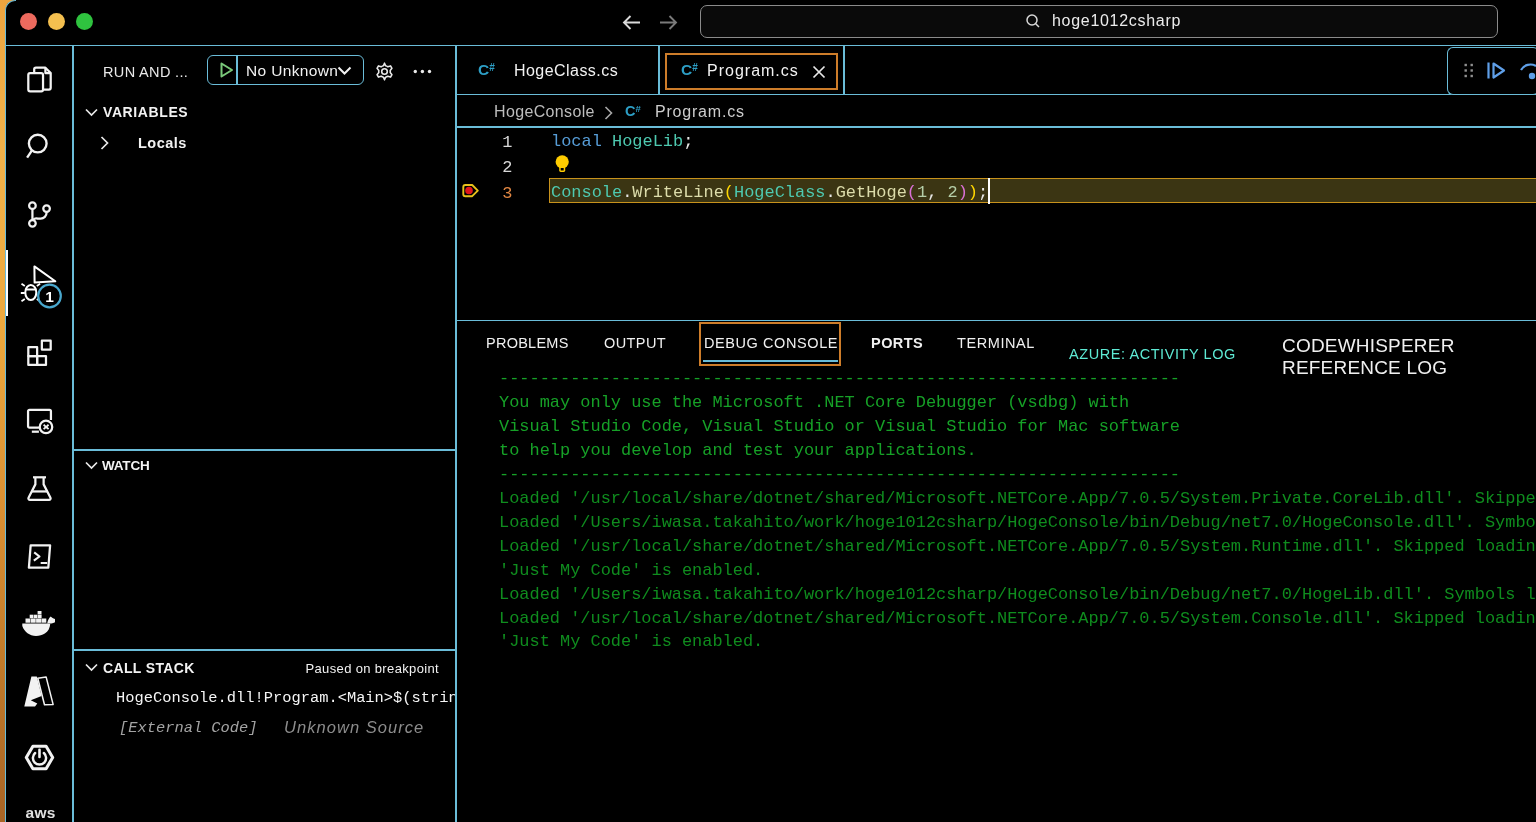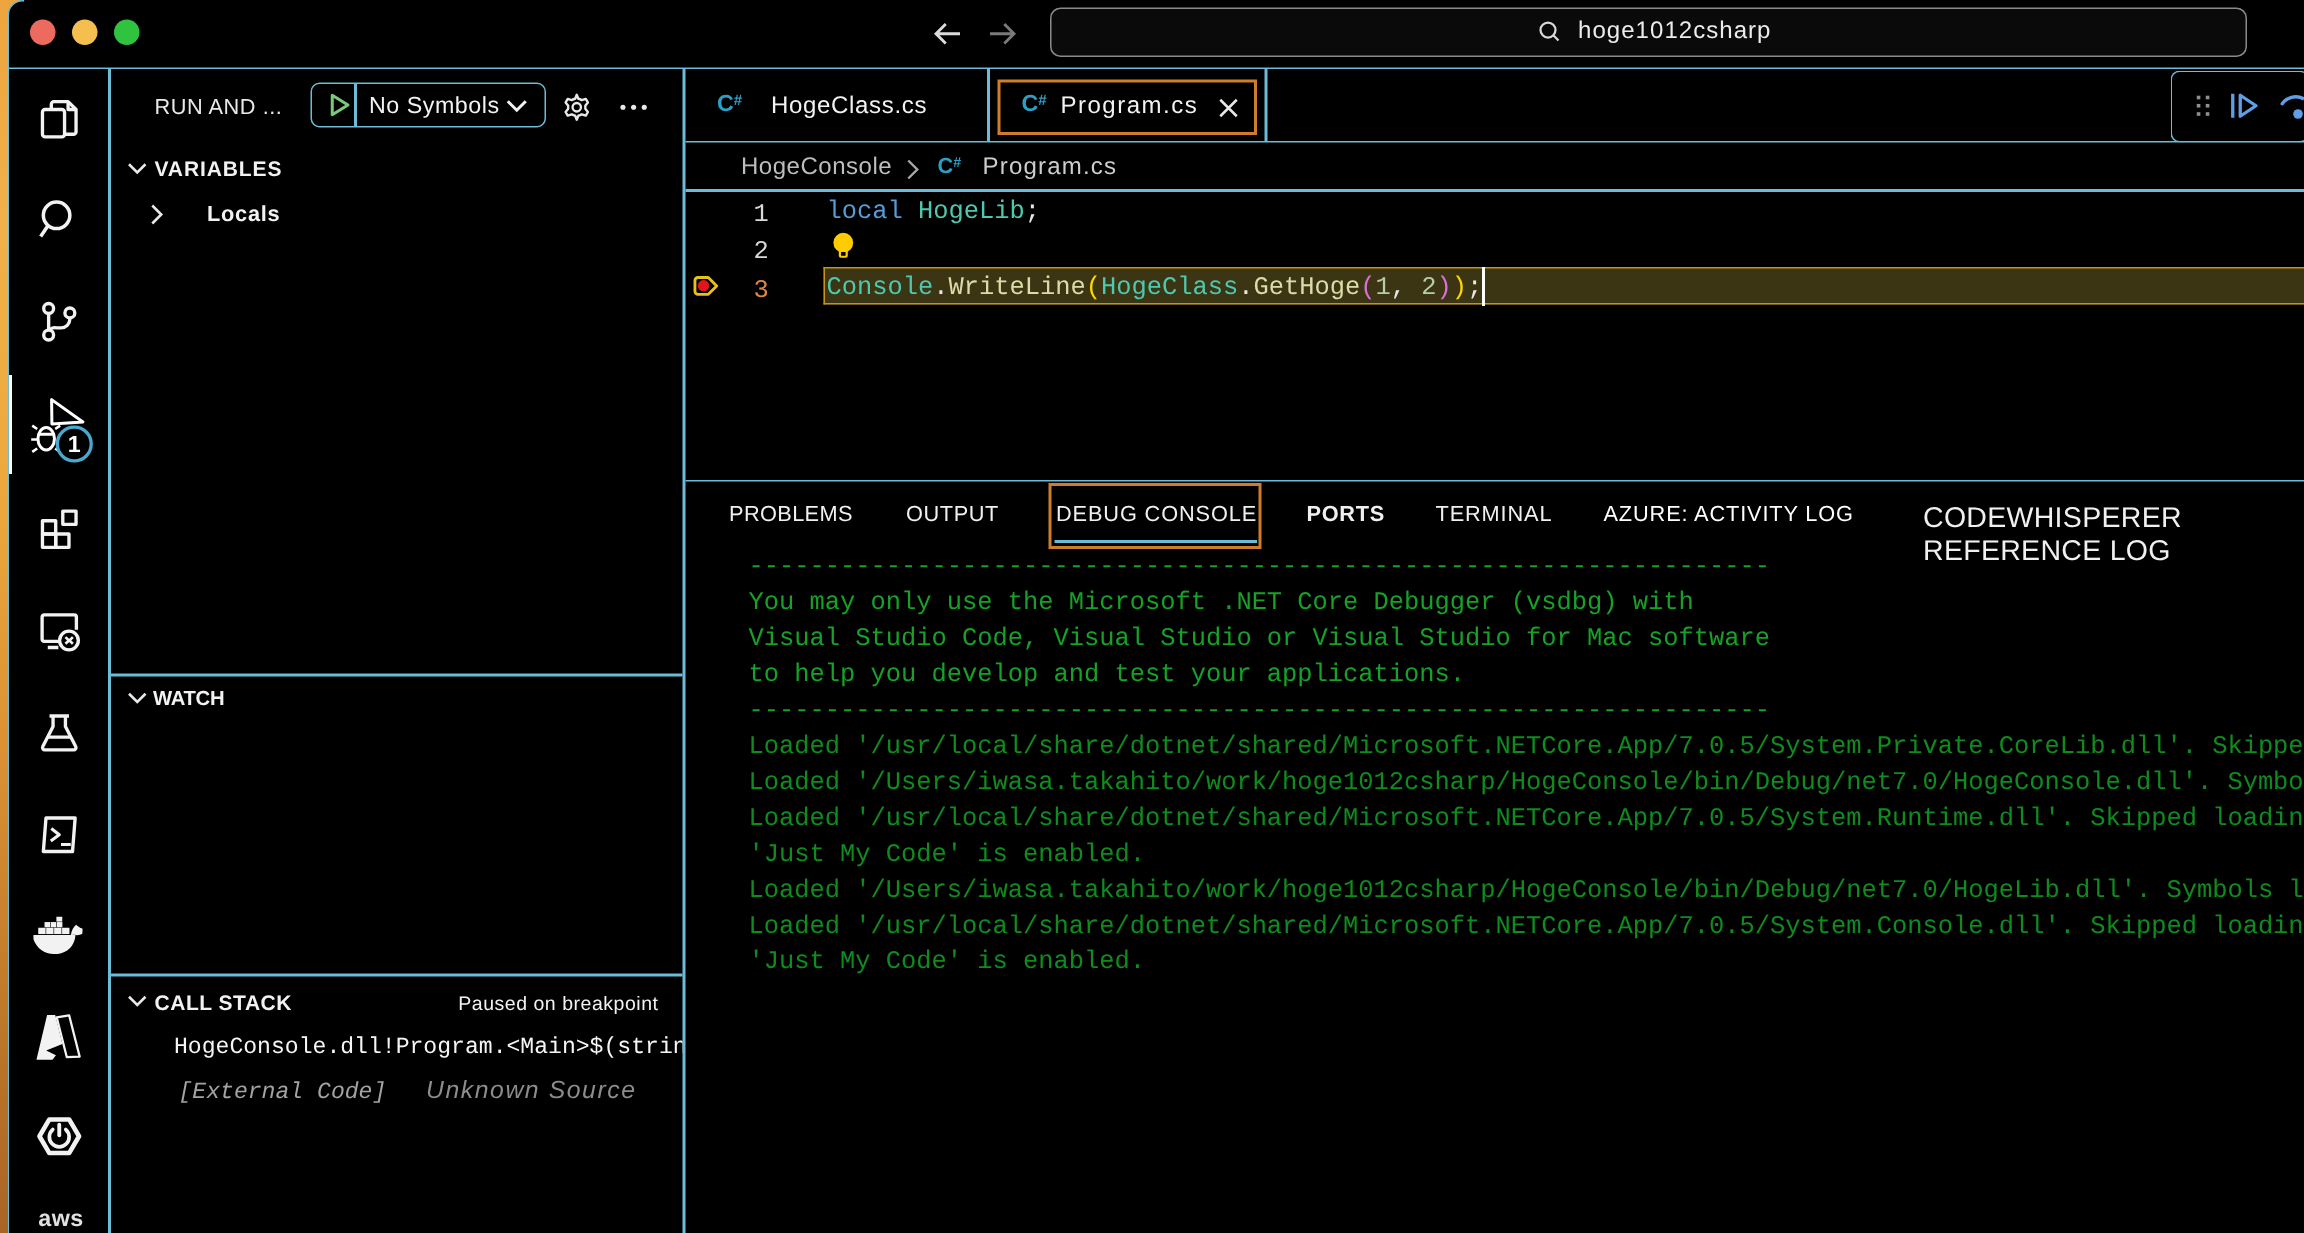--- a/index.html
+++ b/index.html
@@ -123,21 +123,21 @@
 
 <div class="abs" style="left:25.5px;top:804px;width:48px;font-size:15.5px;font-weight:bold;letter-spacing:.3px;color:#e0e0e0;">aws</div>
 
 <div class="abs" style="left:103px;top:63.5px;font-size:14.5px;font-weight:500;letter-spacing:.35px;color:#e9e9e9;">RUN AND ...</div>
 
 <div class="abs" style="left:207px;top:54.5px;width:157px;height:30.5px;border:1.5px solid #6ABCD8;border-radius:6px;"></div>
 <div class="teal-v" style="left:236px;top:56px;height:27.5px;"></div>
 <svg class="abs" style="left:218px;top:61px;" width="17" height="18" viewBox="0 0 17 18" fill="none" stroke="#7ac97a" stroke-width="2" stroke-linejoin="round">
   <path d="M3.5 2.5 L14 9 L3.5 15.5 Z"></path>
 </svg>
-<div class="abs" style="left:246px;top:61.5px;font-size:15.5px;letter-spacing:.35px;color:#f2f2f2;">No Symbols</div>
+<div class="abs" style="left:246px;top:61.5px;font-size:15.5px;letter-spacing:.35px;color:#f2f2f2;">No Unknown</div>
 <svg class="abs" style="left:337px;top:66px;" width="15" height="10" viewBox="0 0 15 10" fill="none" stroke="#f2f2f2" stroke-width="2">
   <path d="M1.5 1.5 L7.5 7.5 L13.5 1.5"></path>
 </svg>
 
 <svg class="abs" style="left:374px;top:61px;" width="21" height="21" viewBox="0 0 24 24" fill="none" stroke="#e9e9e9" stroke-width="1.8">
   <circle cx="12" cy="12" r="3.2"></circle>
   <path d="M12 2.5 l1.2 3 a7 7 0 0 1 2.6 1.1 l3.1 -1 1.6 2.8 -2 2.5 a7 7 0 0 1 0 2.2 l2 2.5 -1.6 2.8 -3.1 -1 a7 7 0 0 1 -2.6 1.1 l-1.2 3 h-0 l-1.2 -3 a7 7 0 0 1 -2.6 -1.1 l-3.1 1 -1.6 -2.8 2 -2.5 a7 7 0 0 1 0 -2.2 l-2 -2.5 1.6 -2.8 3.1 1 a7 7 0 0 1 2.6 -1.1 z" stroke-linejoin="round"></path>
 </svg>
 <svg class="abs" style="left:410px;top:66px;" width="25" height="11" viewBox="0 0 25 11" fill="#e9e9e9">
     <circle cx="5.3" cy="5.5" r="1.7"></circle>
@@ -232,21 +232,21 @@
 </svg>
 
 <div class="teal-h" style="left:456.5px;top:319.5px;width:1079.5px;"></div>
 <div class="abs" style="left:486px;top:335px;font-size:14.5px;font-weight:500;letter-spacing:.25px;color:#f0f0f0;">PROBLEMS</div>
 <div class="abs" style="left:604px;top:335px;font-size:14.5px;font-weight:500;letter-spacing:.4px;color:#f0f0f0;">OUTPUT</div>
 <div class="abs" style="left:699px;top:321.5px;width:142px;height:44.5px;border:2px solid #ce7d2a;"></div>
 <div class="abs" style="left:704px;top:335px;font-size:14.5px;font-weight:500;letter-spacing:.58px;color:#f0f0f0;">DEBUG CONSOLE</div>
 <div class="abs" style="left:703px;top:360px;width:135px;height:2px;background:#6ABCD8;"></div>
 <div class="abs" style="left:871px;top:335px;font-size:14.5px;font-weight:700;letter-spacing:.46px;color:#f0f0f0;">PORTS</div>
 <div class="abs" style="left:957px;top:335px;font-size:14.5px;font-weight:500;letter-spacing:.58px;color:#f0f0f0;">TERMINAL</div>
-<div class="abs" style="left:1069px;top:335px;font-size:14.5px;font-weight:500;letter-spacing:.57px;color:#ffffff;">AZURE: ACTIVITY LOG</div>
+<div class="abs" style="left:1069px;top:346px;font-size:14.5px;font-weight:500;letter-spacing:.57px;color:#5eead4;">AZURE: ACTIVITY LOG</div>
 <div class="abs" style="left:1282px;top:335px;font-size:19px;font-weight:500;letter-spacing:.2px;color:#f0f0f0;">CODEWHISPERER REFERENCE LOG</div>
 
 <div class="abs mono" id="console" style="left:499px;top:367.3px;width:1037px;font-size:16.95px;line-height:23.93px;white-space:pre;overflow:hidden;color:#16a127;">
 <span>-------------------------------------------------------------------</span>
 <span>You may only use the Microsoft .NET Core Debugger (vsdbg) with</span>
 <span>Visual Studio Code, Visual Studio or Visual Studio for Mac software</span>
 <span>to help you develop and test your applications.</span>
 <span>-------------------------------------------------------------------</span>
 <span class="ld">Loaded '/usr/local/share/dotnet/shared/Microsoft.NETCore.App/7.0.5/System.Private.CoreLib.dll'. Skipped loading symbols. Module is optimized and the debugge</span>
 <span class="ld">Loaded '/Users/iwasa.takahito/work/hoge1012csharp/HogeConsole/bin/Debug/net7.0/HogeConsole.dll'. Symbols loaded.</span>

